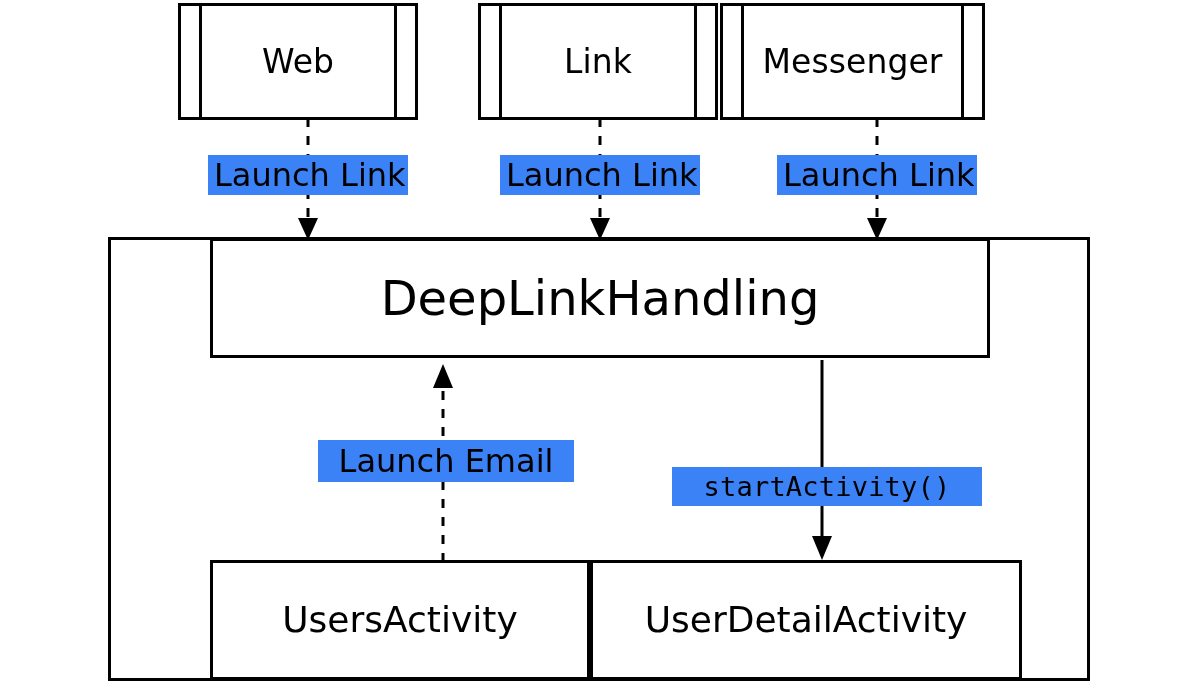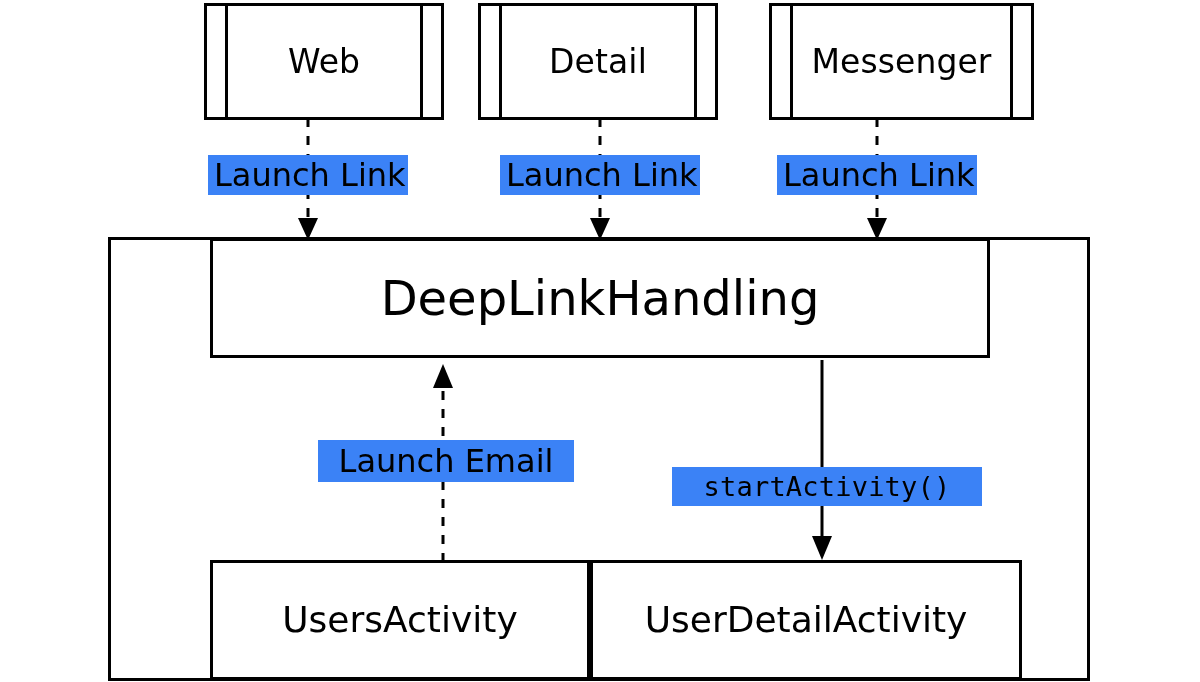--- a/index.html
+++ b/index.html
@@ -90,33 +90,33 @@
     font-family: "DejaVu Sans Mono", "Liberation Mono", monospace;
     font-size: 27px;
     letter-spacing: 0.2px;
   }
 </style>
 </head>
 <body>
 
 <div id="diagram-canvas">
 
-  <div class="abs component-box" style="left:204px; top:3px; width:240px; height:117px;">
+  <div class="abs component-box" style="left:178px; top:3px; width:240px; height:117px;">
     <span class="comp-bar" style="left:18px;"></span>
     <span class="comp-bar" style="right:18px;"></span>
     <span class="comp-label">Web</span>
   </div>
 
   <div class="abs component-box" style="left:478px; top:3px; width:240px; height:117px;">
     <span class="comp-bar" style="left:18px;"></span>
     <span class="comp-bar" style="right:18px;"></span>
-    <span class="comp-label">Detail</span>
+    <span class="comp-label">Link</span>
   </div>
 
-  <div class="abs component-box" style="left:769px; top:3px; width:265px; height:117px;">
+  <div class="abs component-box" style="left:720px; top:3px; width:265px; height:117px;">
     <span class="comp-bar" style="left:18px;"></span>
     <span class="comp-bar" style="right:18px;"></span>
     <span class="comp-label">Messenger</span>
   </div>
 
   <div class="abs app-container" style="left:108px; top:237px; width:982px; height:444px;"></div>
 
   <div class="abs connector" style="left:293px; top:118px; width:30px; height:124px;">
     <svg width="30" height="124" viewBox="0 0 30 124" aria-hidden="true">
       <line x1="15" y1="0" x2="15" y2="106" stroke="#000000" stroke-width="3" stroke-dasharray="9,9"></line>

